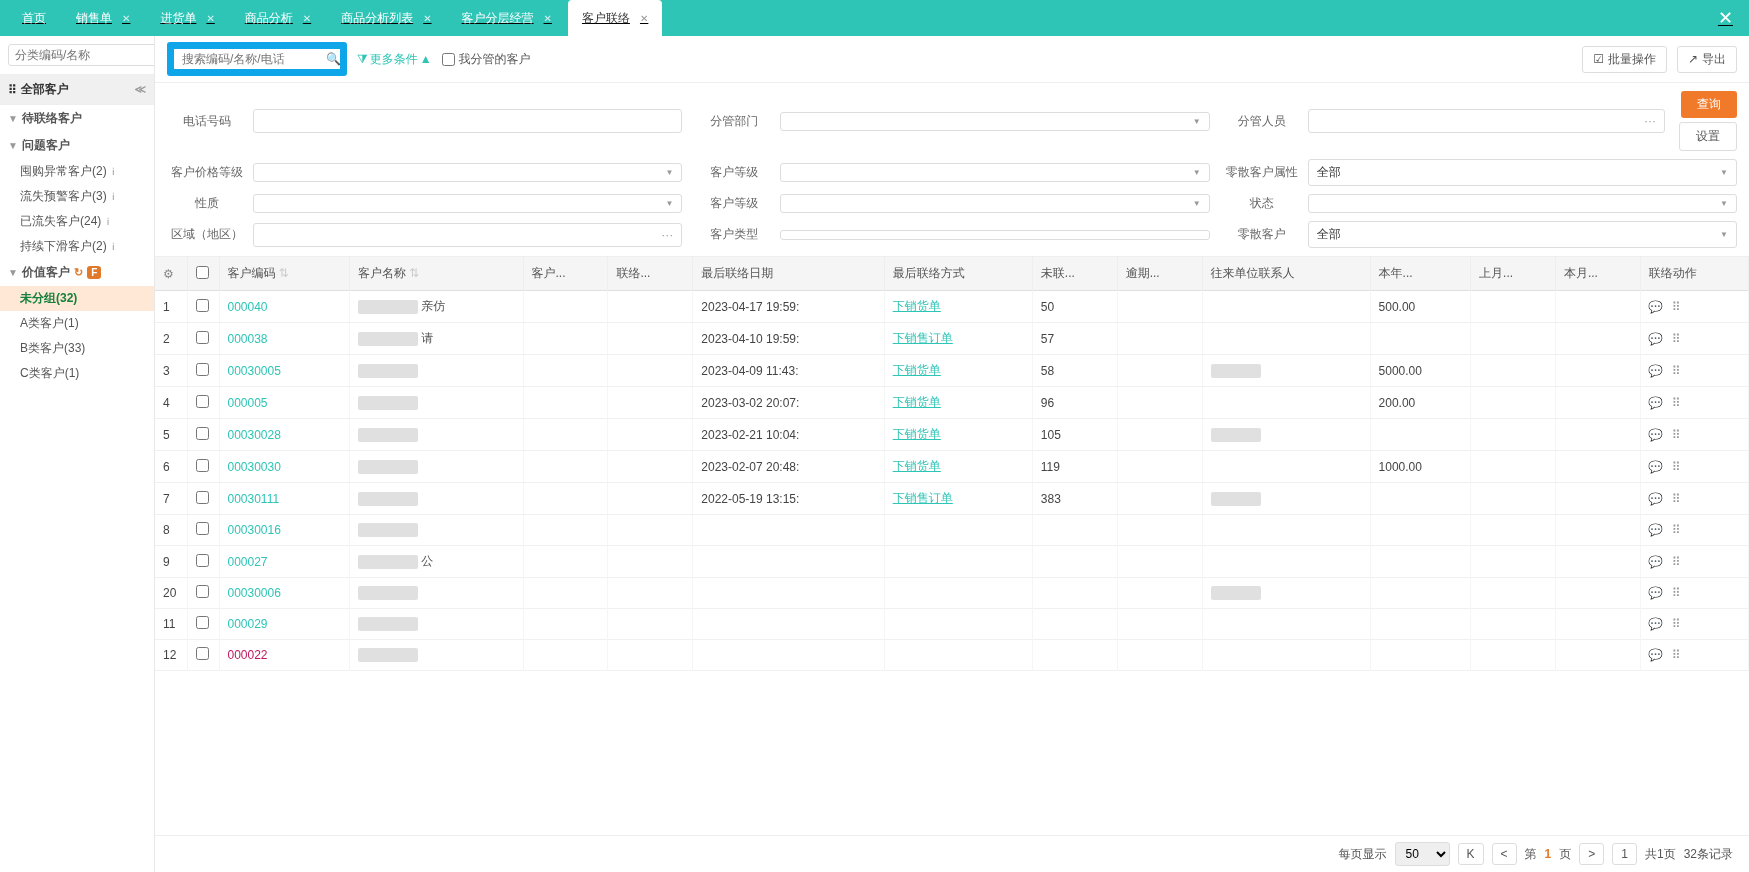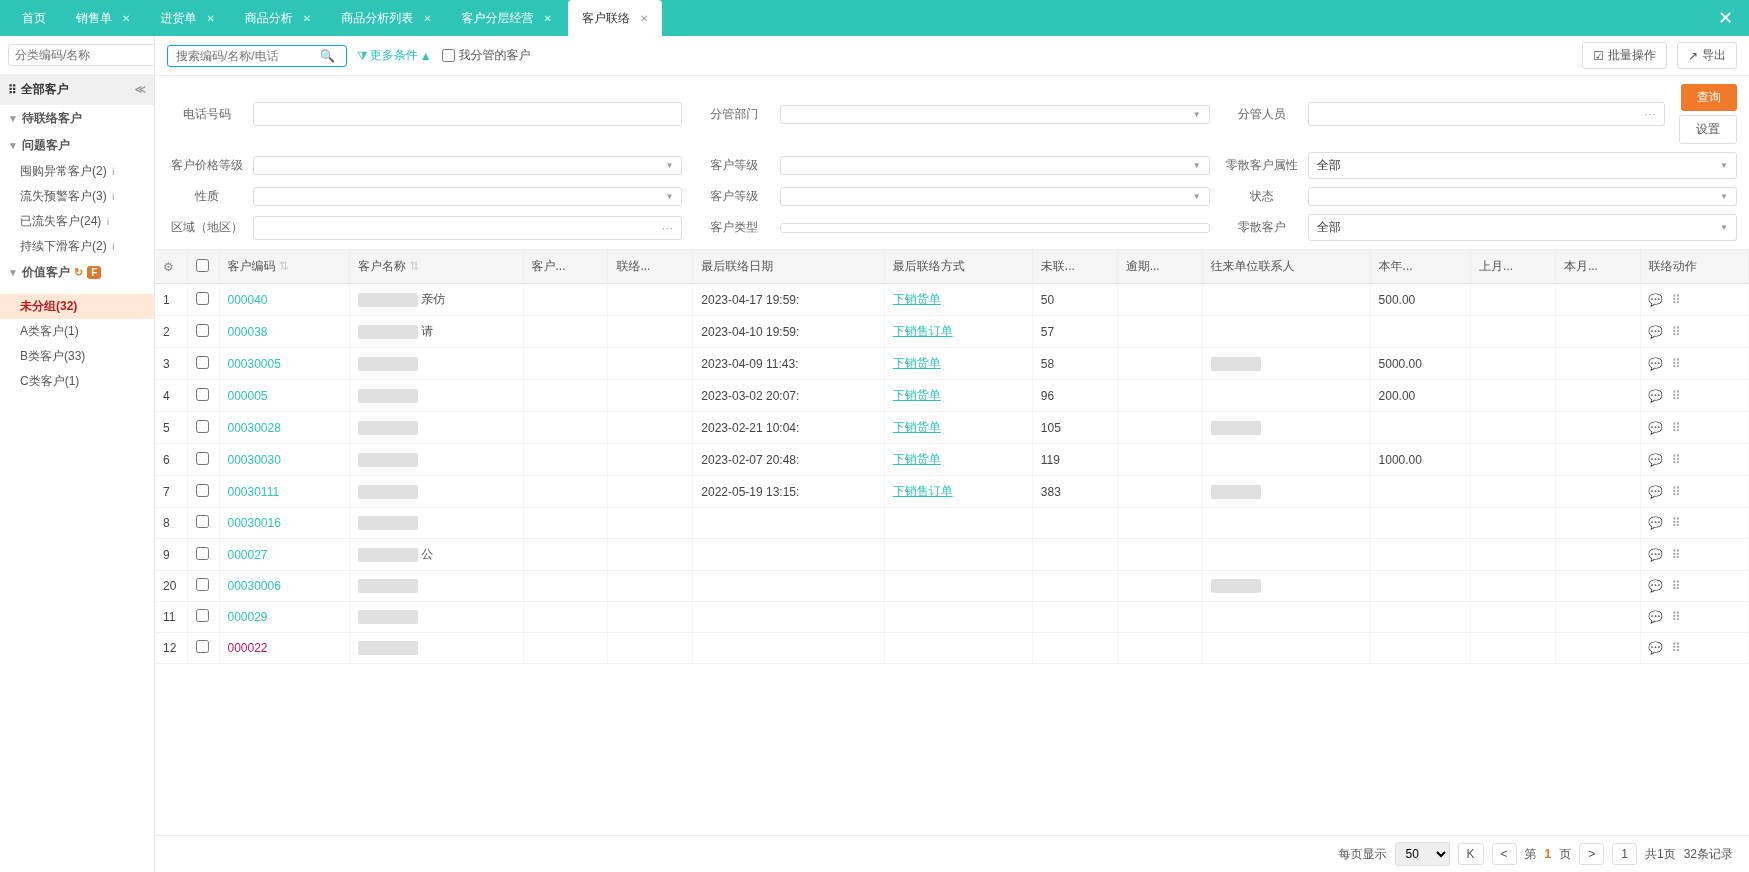--- a/index.html
+++ b/index.html
@@ -6,20 +6,21 @@
     body { background: #f5f5f5; overflow: hidden; }
 
     
     .top-nav {
       background: #2ec5b6;
       display: flex;
       align-items: center;
       height: 36px;
       padding: 0 8px;
       gap: 2px;
+      text-decoration: underline;
     }
     .top-nav .tab {
       padding: 0 14px;
       height: 36px;
       display: flex;
       align-items: center;
       color: #fff;
       cursor: pointer;
       border-radius: 4px 4px 0 0;
       gap: 6px;
@@ -81,21 +82,21 @@
       color: #555;
       font-weight: bold;
       cursor: pointer;
       gap: 4px;
     }
     .sidebar-item {
       padding: 4px 8px 4px 20px;
       color: #555;
       cursor: pointer;
     }
-    .sidebar-item.active { background: #ffe8d6; color: #b91c1c; font-weight: bold; margin-top: 8px; }
+    .sidebar-item.active { background: #ffe8d6; color: #15803d; font-weight: bold; }
     .collapse-icon { font-size: 10px; color: #999; }
 
     
     .content {
       flex: 1;
       display: flex;
       flex-direction: column;
       overflow: hidden;
     }
 
@@ -104,21 +105,21 @@
       background: #fff;
       border-bottom: 1px solid #eee;
       padding: 6px 12px;
       display: flex;
       align-items: center;
       gap: 10px;
     }
     .filter-search {
       display: flex;
       align-items: center;
-      border: 1px solid #0ea5e9;
+      border: 7px solid #0ea5e9;
       border-radius: 3px;
       padding: 3px 8px;
       gap: 4px;
       width: 180px;
     }
     .filter-search input {
       border: none;
       outline: none;
       font-size: 12px;
       width: 140px;

